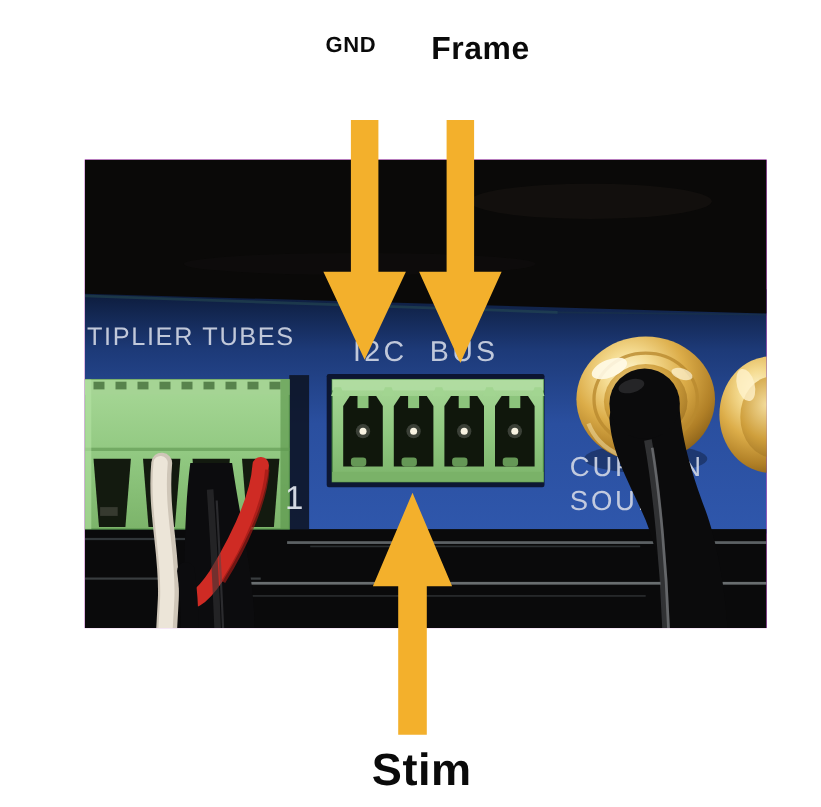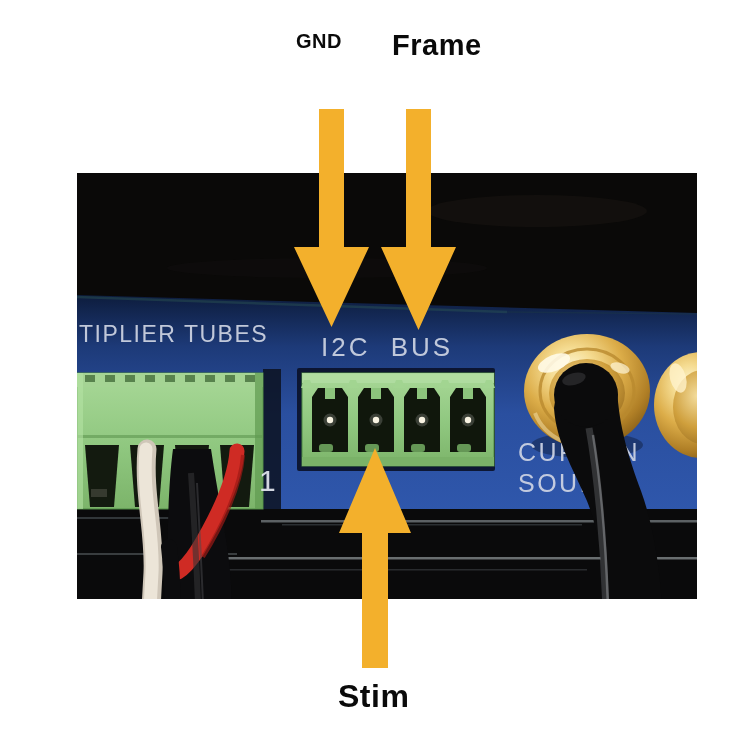--- a/index.html
+++ b/index.html
@@ -3,23 +3,23 @@
 <meta charset="utf-8">
 <style>
   html,body{margin:0;padding:0;background:#ffffff;}
   body{width:746px;height:734px;position:relative;overflow:hidden;
        font-family:"Liberation Sans", sans-serif;}
   .canvas{position:absolute;inset:0;background:#ffffff;}
   .ann-label{position:absolute;color:#0a0a0a;font-weight:bold;line-height:1;
              letter-spacing:0.5px;}
   #label-gnd{left:296px;top:31px;font-size:20px;}
   #label-frame{left:392px;top:31px;font-size:29px;}
-  #label-stim{left:338px;top:680px;font-size:32px;}
+  #label-stim{left:338px;top:680px;font-size:41px;}
   .photo{position:absolute;left:77px;top:145px;width:620px;height:426px;
-         background:#a21caf;overflow:hidden;margin-top:28px;}
+         background:#a21caf;overflow:hidden;}
   .photo svg{display:block;}
   .arrows-overlay{position:absolute;left:0;top:0;width:746px;height:734px;
                   pointer-events:none;}
   text.panel-text{font-family:"Liberation Sans", sans-serif;}
 </style>
 </head>
 <body>
 
 <div class="canvas">
 

